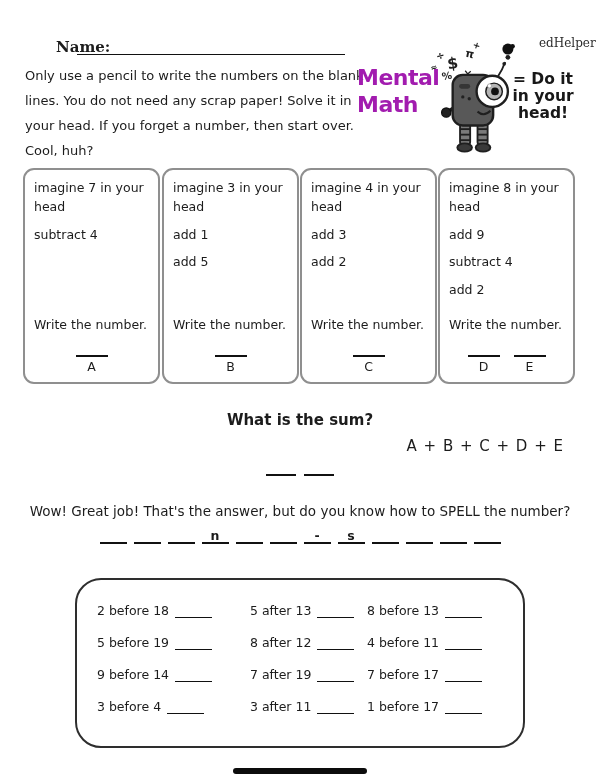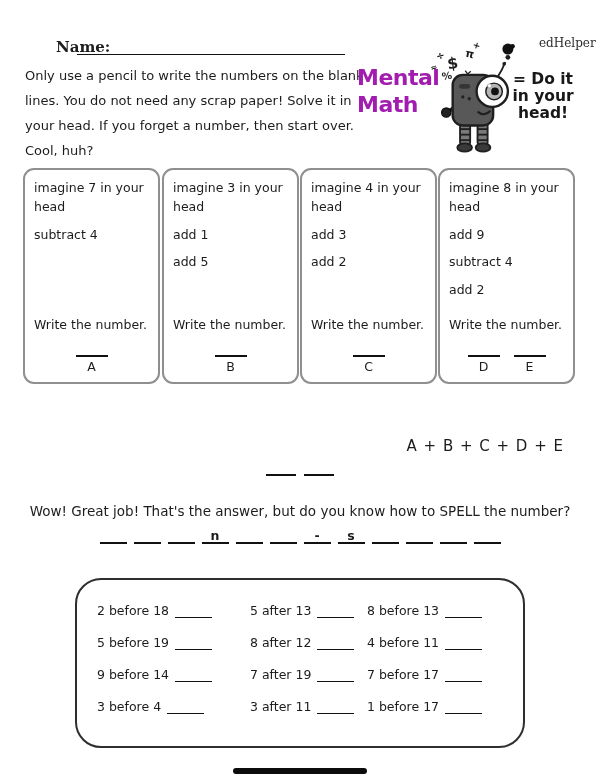--- a/index.html
+++ b/index.html
@@ -167,20 +167,21 @@
         <div class="answer-line"></div>
         <div class="blank-letter">D</div>
       </div>
       <div class="blank-col">
         <div class="answer-line"></div>
         <div class="blank-letter">E</div>
       </div>
     </div>
   </div>
 
+  <div class="sum-q">What is the sum?</div>
   <div class="sum-expr">A + B + C + D + E</div>
   <div class="sum-blanks">
     <div class="sum-line"></div>
     <div class="sum-line"></div>
   </div>
 
   <div class="wow-line">Wow!  Great job!  That's the answer, but do you know how to SPELL the number?</div>
   <div class="spell-row">
     <span class="spell-blank"></span>
     <span class="spell-blank"></span>

